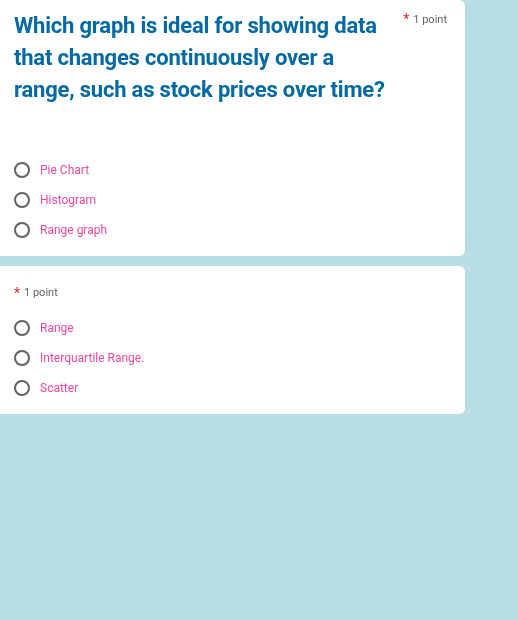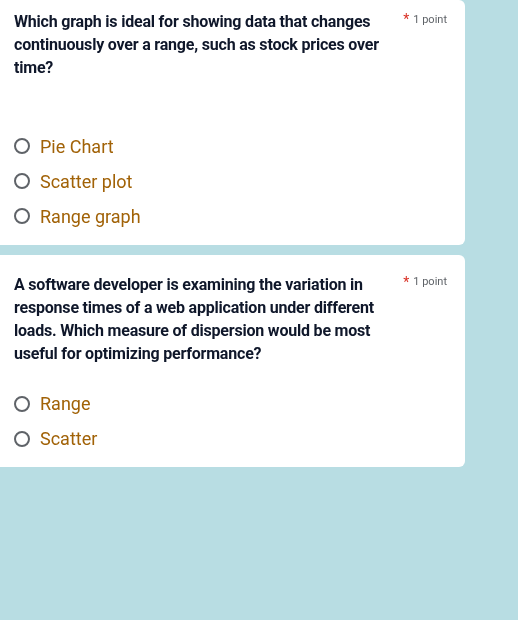--- a/index.html
+++ b/index.html
@@ -30,23 +30,23 @@
     .question-card:first-child {
       padding-top: 10px;
     }
     .question-header {
       display: flex;
       justify-content: space-between;
       align-items: flex-start;
       gap: 12px;
     }
     .question-text {
-      font-size: 16px;
+      font-size: 22px;
       font-weight: 700;
-      color: #0f172a;
+      color: #0369a1;
       line-height: 1.45;
       flex: 1;
       letter-spacing: -0.2px;
     }
     .points-badge {
       display: flex;
       align-items: center;
       gap: 2px;
       font-size: 11px;
       color: #5f6368;
@@ -56,42 +56,42 @@
     .required-star {
       color: #d93025;
       font-size: 14px;
       line-height: 1;
       margin-right: 2px;
     }
     .options {
       margin-top: 56px;
     }
     .q2 .options {
-      margin-top: 28px;
+      margin-top: 20px;
     }
     .option-row {
       display: flex;
       align-items: center;
       gap: 10px;
       margin-bottom: 14px;
       cursor: pointer;
     }
     .option-row:last-child {
       margin-bottom: 0;
     }
     .radio-circle {
       width: 16px;
       height: 16px;
       border: 2px solid #5f6368;
       border-radius: 50%;
       flex-shrink: 0;
     }
     .option-label {
-      font-size: 18px;
-      color: #a16207;
+      font-size: 12px;
+      color: #ec4899;
     }
   </style>
 </head>
 <body>
 
 <div class="content-area">
 
   <div class="question-card">
     <div class="question-header">
       <div class="question-text">Which graph is ideal for showing data that changes continuously over a range, such as stock prices over time?</div>
@@ -100,42 +100,45 @@
         <span>1 point</span>
       </div>
     </div>
     <div class="options">
       <div class="option-row">
         <span class="radio-circle"></span>
         <span class="option-label">Pie Chart</span>
       </div>
       <div class="option-row">
         <span class="radio-circle"></span>
-        <span class="option-label">Scatter plot</span>
+        <span class="option-label">Histogram</span>
       </div>
       <div class="option-row">
         <span class="radio-circle"></span>
         <span class="option-label">Range graph</span>
       </div>
     </div>
   </div>
 
   <div class="question-card q2">
     <div class="question-header">
-      <div class="question-text">A software developer is examining the variation in response times of a web application under different loads. Which measure of dispersion would be most useful for optimizing performance?</div>
       <div class="points-badge">
         <span class="required-star">*</span>
         <span>1 point</span>
       </div>
     </div>
     <div class="options">
       <div class="option-row">
         <span class="radio-circle"></span>
         <span class="option-label">Range</span>
       </div>
       <div class="option-row">
         <span class="radio-circle"></span>
+        <span class="option-label">Interquartile Range.</span>
+      </div>
+      <div class="option-row">
+        <span class="radio-circle"></span>
         <span class="option-label">Scatter</span>
       </div>
     </div>
   </div>
 
 </div>
 
 </body></html>

